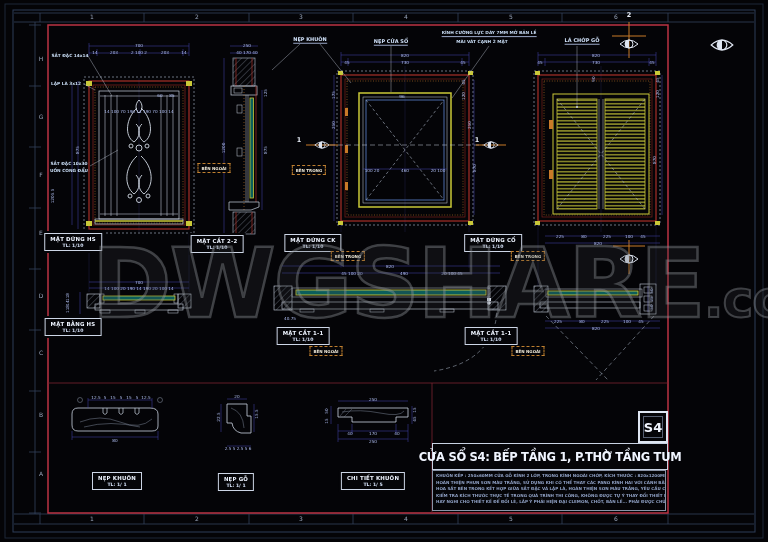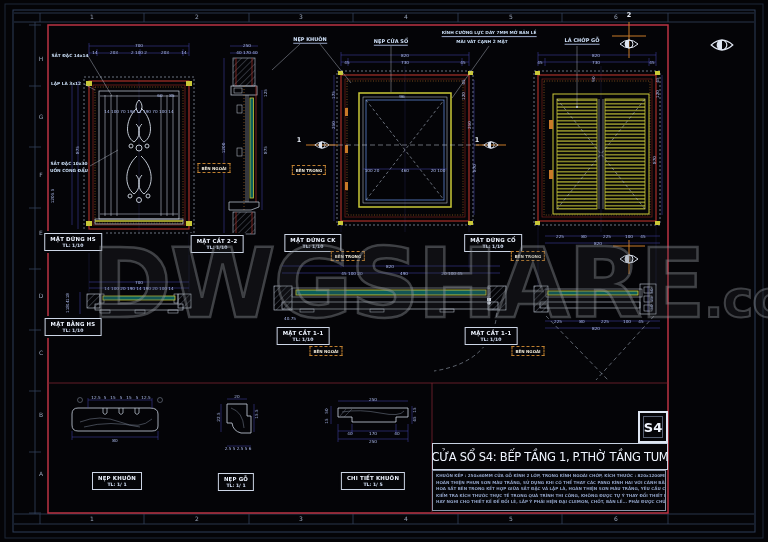--- a/index.html
+++ b/index.html
@@ -21,21 +21,21 @@
   .lbox .l1{font-size:5.4px;font-weight:bold;color:#eef4ff;letter-spacing:.2px;}
   .lbox .l2{font-size:4.6px;font-weight:bold;color:#d6e2f8;margin-top:1px;}
   .dbox{position:absolute;transform:translate(-50%,-50%);border:1px dashed #c08030;
         padding:1.5px 3px;font-size:4px;font-weight:bold;color:#efe9d8;white-space:nowrap;background:#050508;}
   #titleblock{position:absolute;left:0;top:0;width:768px;height:542px;z-index:15;pointer-events:none;}
   #badge{position:absolute;left:638px;top:411px;width:26px;height:28px;border:2px solid #dfe6f2;
          outline:1px solid #555e70;outline-offset:-6px;display:flex;align-items:center;justify-content:center;
          font-size:13px;font-weight:bold;color:#f2f6ff;background:#050508;}
   #titlebar{position:absolute;left:432px;top:443px;width:234px;height:25px;border:1px solid #c8d2e2;
          background:#050508;display:flex;align-items:center;justify-content:center;}
-  #titlebar span{font-size:11.5px;font-weight:normal;color:#f0f5ff;letter-spacing:-.3px;white-space:nowrap;}
+  #titlebar span{font-size:11.5px;font-weight:bold;color:#f0f5ff;letter-spacing:-.3px;white-space:nowrap;}
   #notesbox{position:absolute;left:432px;top:470px;width:234px;height:41px;border:1px solid #8a93a6;
          background:#050508;padding:2px 3px;box-sizing:border-box;overflow:hidden;}
   .note-line{font-size:4.1px;color:#8fa0c4;line-height:1.6;white-space:nowrap;font-weight:bold;}
   #rightcol{position:absolute;left:670px;top:414px;width:88px;text-align:center;}
   #rc1{font-size:6.2px;font-weight:bold;color:#c8d4ea;letter-spacing:.3px;}
   #rc2{font-size:6.2px;font-weight:bold;color:#c8d4ea;margin-top:2px;}
   #rc3{font-size:7px;color:#98a6c2;margin-top:22px;}
   #watermark{position:absolute;left:92px;top:228px;z-index:30;pointer-events:none;white-space:nowrap;
          font-weight:bold;opacity:.8;}
   #wm-main{font-size:96px;letter-spacing:-2px;color:rgba(55,58,62,.28);

